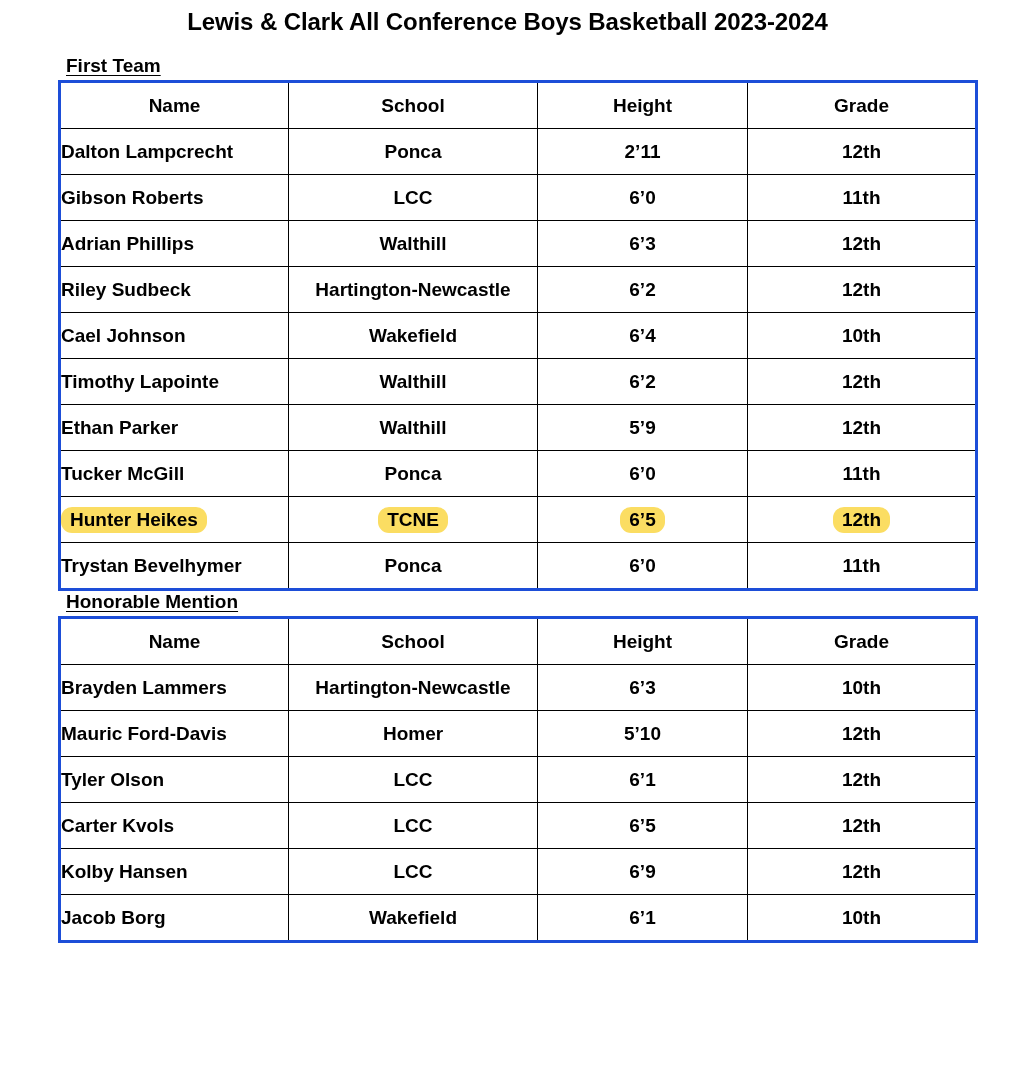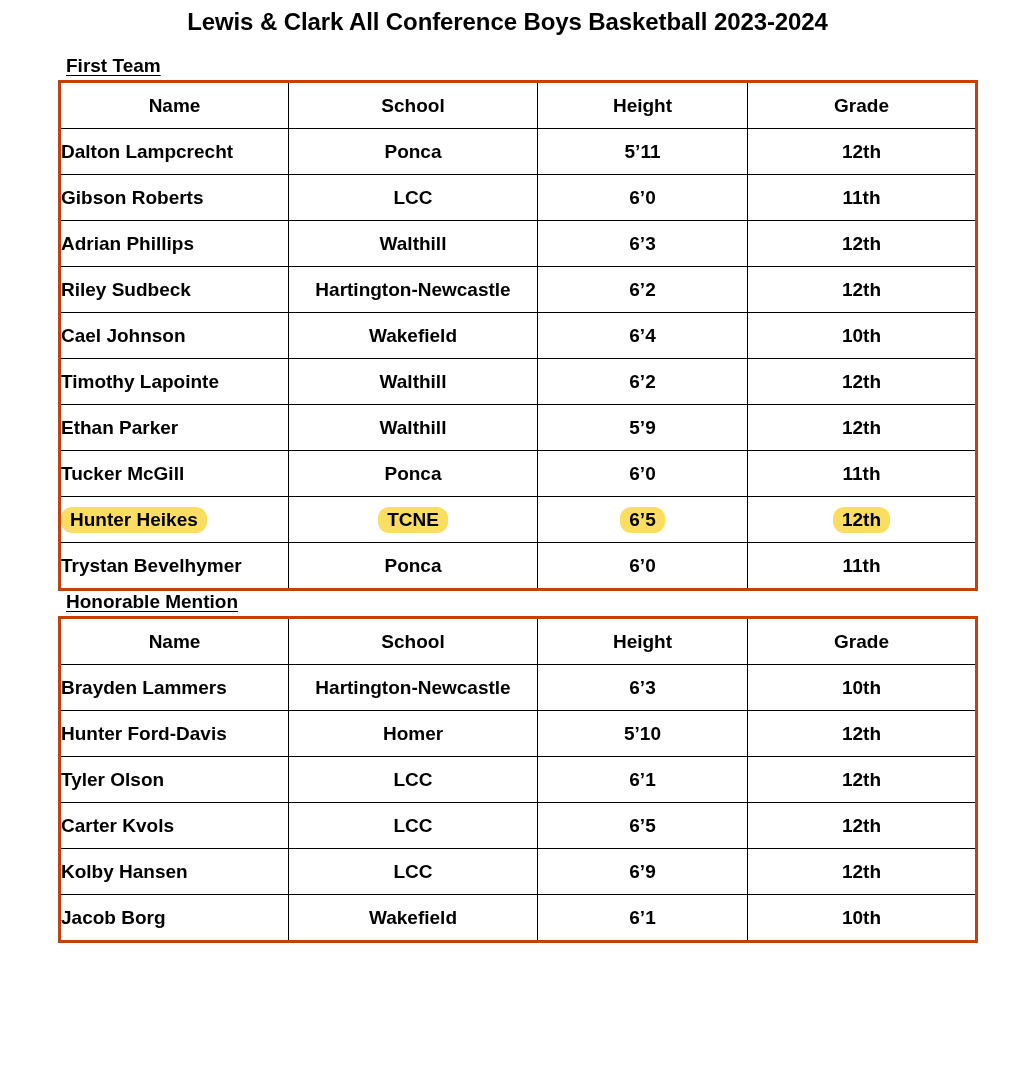--- a/index.html
+++ b/index.html
@@ -44,21 +44,21 @@
   }
   .section-label-wrap-first { margin-top: 21px; }
   .section-label-wrap-hm { margin-top: 0px; }
 
   
   .tbl-wrap { margin-left: 58px; }
   table.roster {
     border-collapse: collapse;
     width: 917px;
     table-layout: fixed;
-    border: 3px solid #c2410c;
+    border: 3px solid #1d4ed8;
     background: #fff;
   }
   table.roster td, table.roster th {
     border: 1px solid #000;
     height: 45px;
     padding: 0 0;
     font-size: 19px;
     font-weight: bold;
     line-height: 20px;
     vertical-align: middle;
@@ -118,21 +118,21 @@
           <th>Name</th>
           <th>School</th>
           <th>Height</th>
           <th>Grade</th>
         </tr>
       </thead>
       <tbody>
         <tr>
           <td class="cell-name"><span>Dalton Lampcrecht</span></td>
           <td class="cell-center"><span>Ponca</span></td>
-          <td class="cell-center"><span>5’11</span></td>
+          <td class="cell-center"><span>2’11</span></td>
           <td class="cell-center"><span>12th</span></td>
         </tr>
         <tr>
           <td class="cell-name"><span>Gibson Roberts</span></td>
           <td class="cell-center"><span>LCC</span></td>
           <td class="cell-center"><span>6’0</span></td>
           <td class="cell-center"><span>11th</span></td>
         </tr>
         <tr>
           <td class="cell-name"><span>Adrian Phillips</span></td>
@@ -207,21 +207,21 @@
         </tr>
       </thead>
       <tbody>
         <tr>
           <td class="cell-name"><span>Brayden Lammers</span></td>
           <td class="cell-center"><span>Hartington-Newcastle</span></td>
           <td class="cell-center"><span>6’3</span></td>
           <td class="cell-center"><span>10th</span></td>
         </tr>
         <tr>
-          <td class="cell-name"><span>Hunter Ford-Davis</span></td>
+          <td class="cell-name"><span>Mauric Ford-Davis</span></td>
           <td class="cell-center"><span>Homer</span></td>
           <td class="cell-center"><span>5’10</span></td>
           <td class="cell-center"><span>12th</span></td>
         </tr>
         <tr>
           <td class="cell-name"><span>Tyler Olson</span></td>
           <td class="cell-center"><span>LCC</span></td>
           <td class="cell-center"><span>6’1</span></td>
           <td class="cell-center"><span>12th</span></td>
         </tr>

